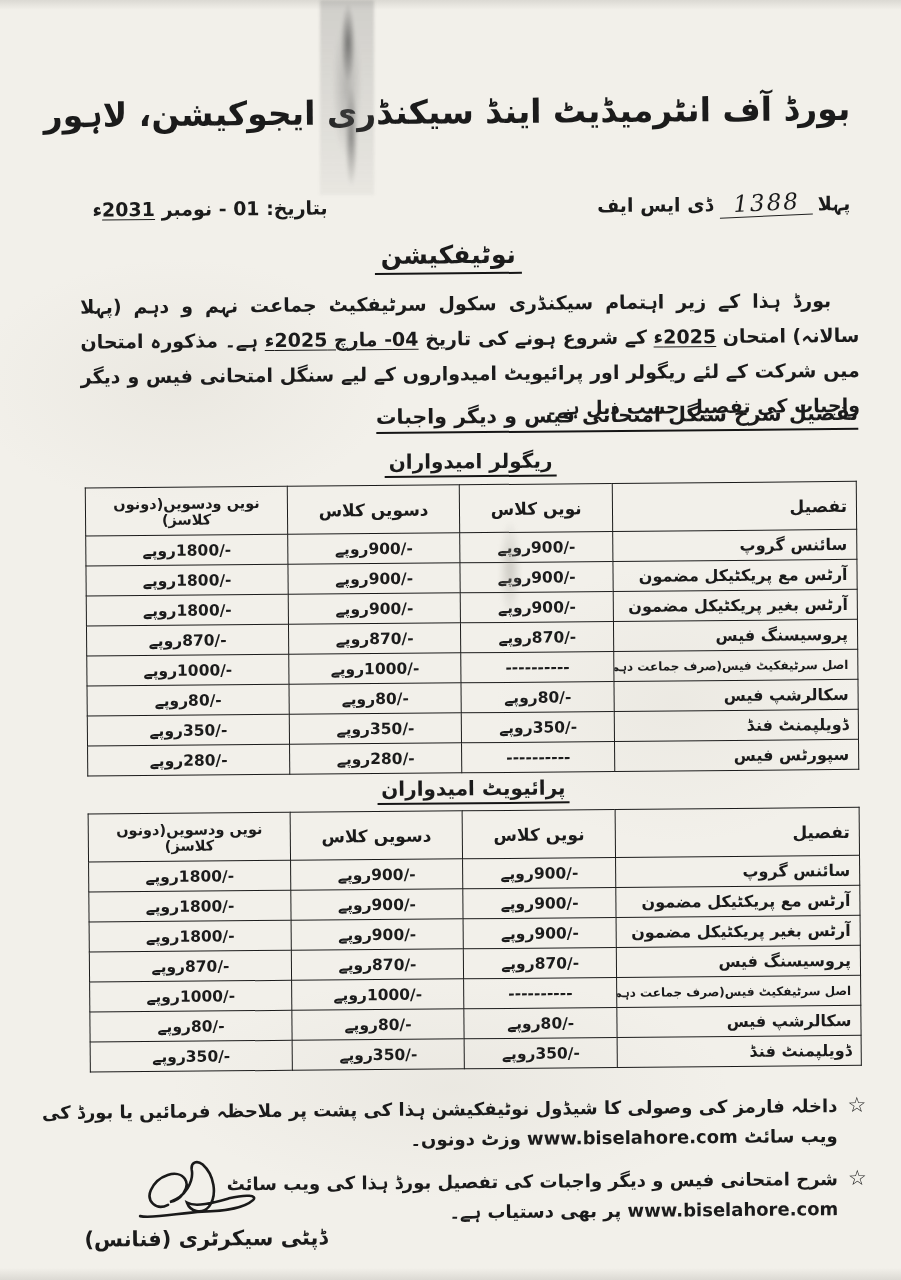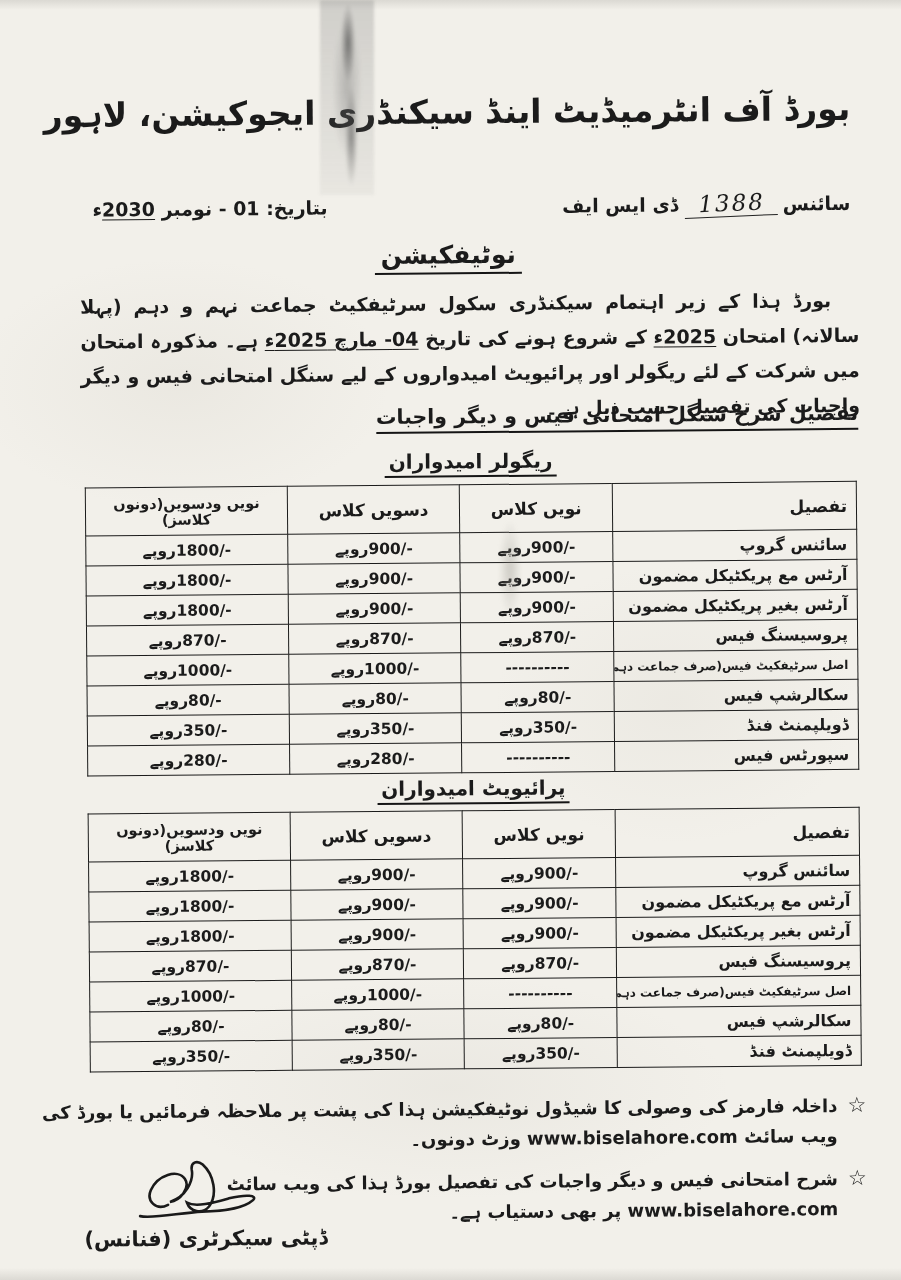--- a/index.html
+++ b/index.html
@@ -101,25 +101,25 @@
 <body>
 
 <div class="texture"></div>
 
 <div class="sheet">
 
   <div class="title">بورڈ آف انٹرمیڈیٹ اینڈ سیکنڈری ایجوکیشن، لاہور</div>
 
   <div class="refline">
     <div class="refnum">
-      <span>سائنس</span>
+      <span>پہلا</span>
       <span class="hand">1388</span>
       <span>ڈی ایس ایف</span>
     </div>
-    <div><span>بتاریخ: 01 - نومبر </span><span class="u">2030</span><span>ء</span></div>
+    <div><span>بتاریخ: 01 - نومبر </span><span class="u">2031</span><span>ء</span></div>
   </div>
 
   <div class="notif">
     <span>نوٹیفکیشن</span>
   </div>
 
   <div class="para"><span>بورڈ ہذا کے زیر اہتمام سیکنڈری سکول سرٹیفکیٹ جماعت نہم و دہم (پہلا سالانہ) امتحان </span><span class="b u">2025ء</span><span> کے شروع ہونے کی تاریخ </span><span class="b u">04- مارچ 2025ء</span><span> ہے۔ مذکورہ امتحان میں شرکت کے لئے ریگولر اور پرائیویٹ امیدواروں کے لیے سنگل امتحانی فیس و دیگر واجبات کی تفصیل حسب ذیل ہے۔</span></div>
 
   <div class="fees-heading">تفصیل شرح سنگل امتحانی فیس و دیگر واجبات</div>
 

